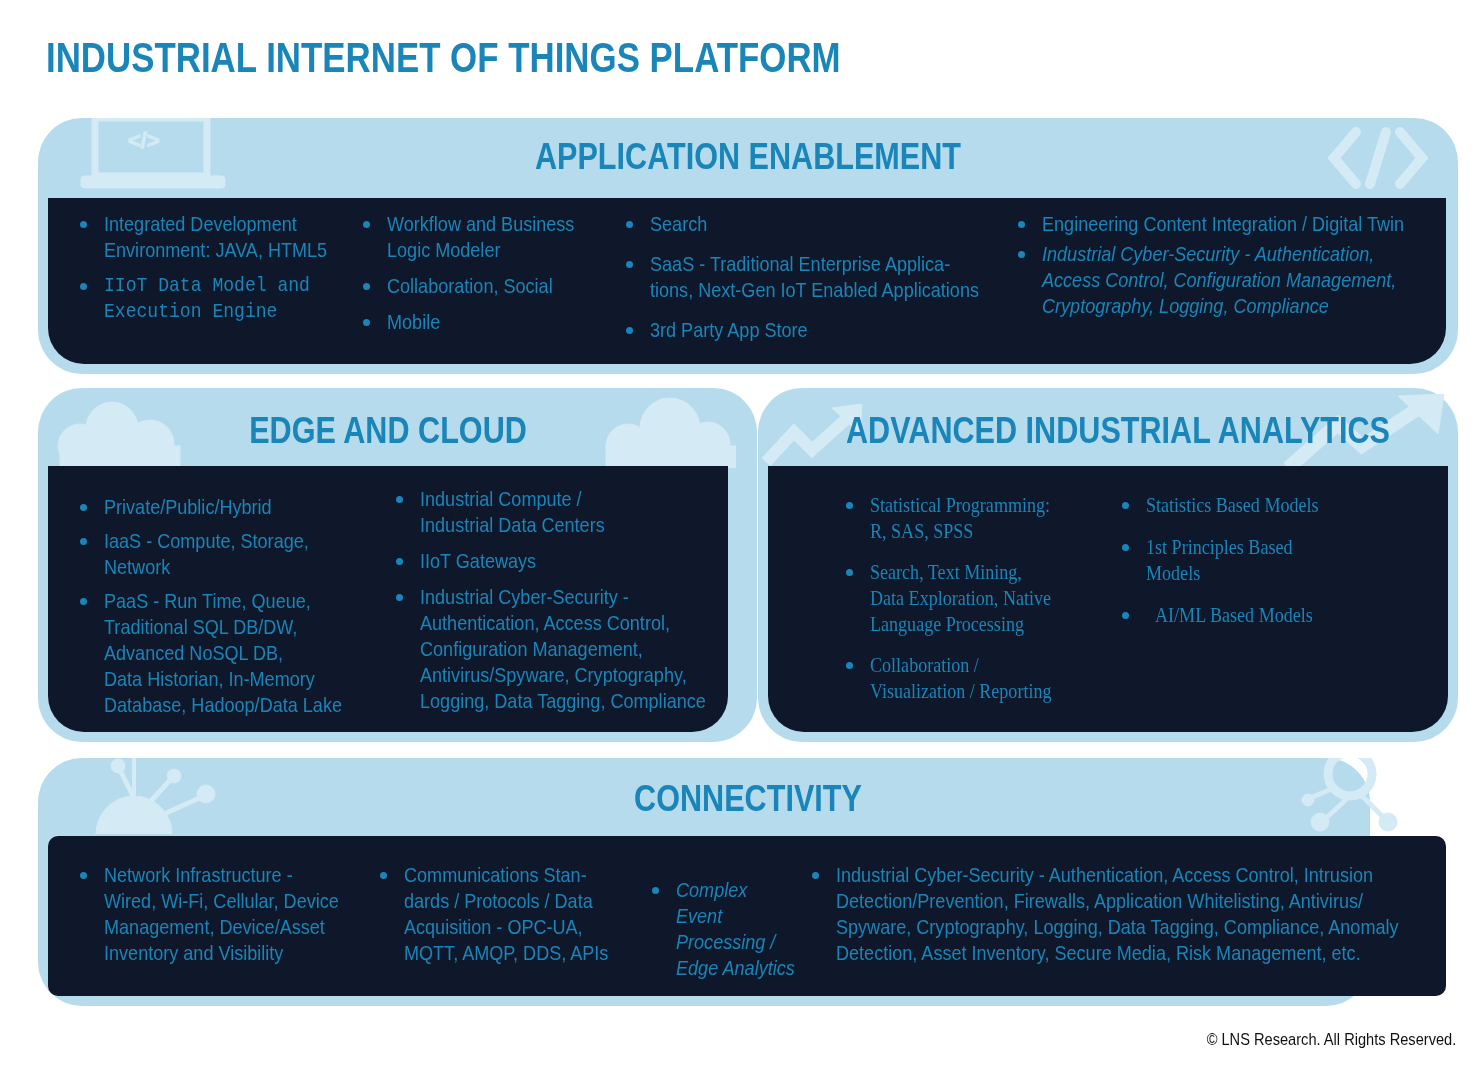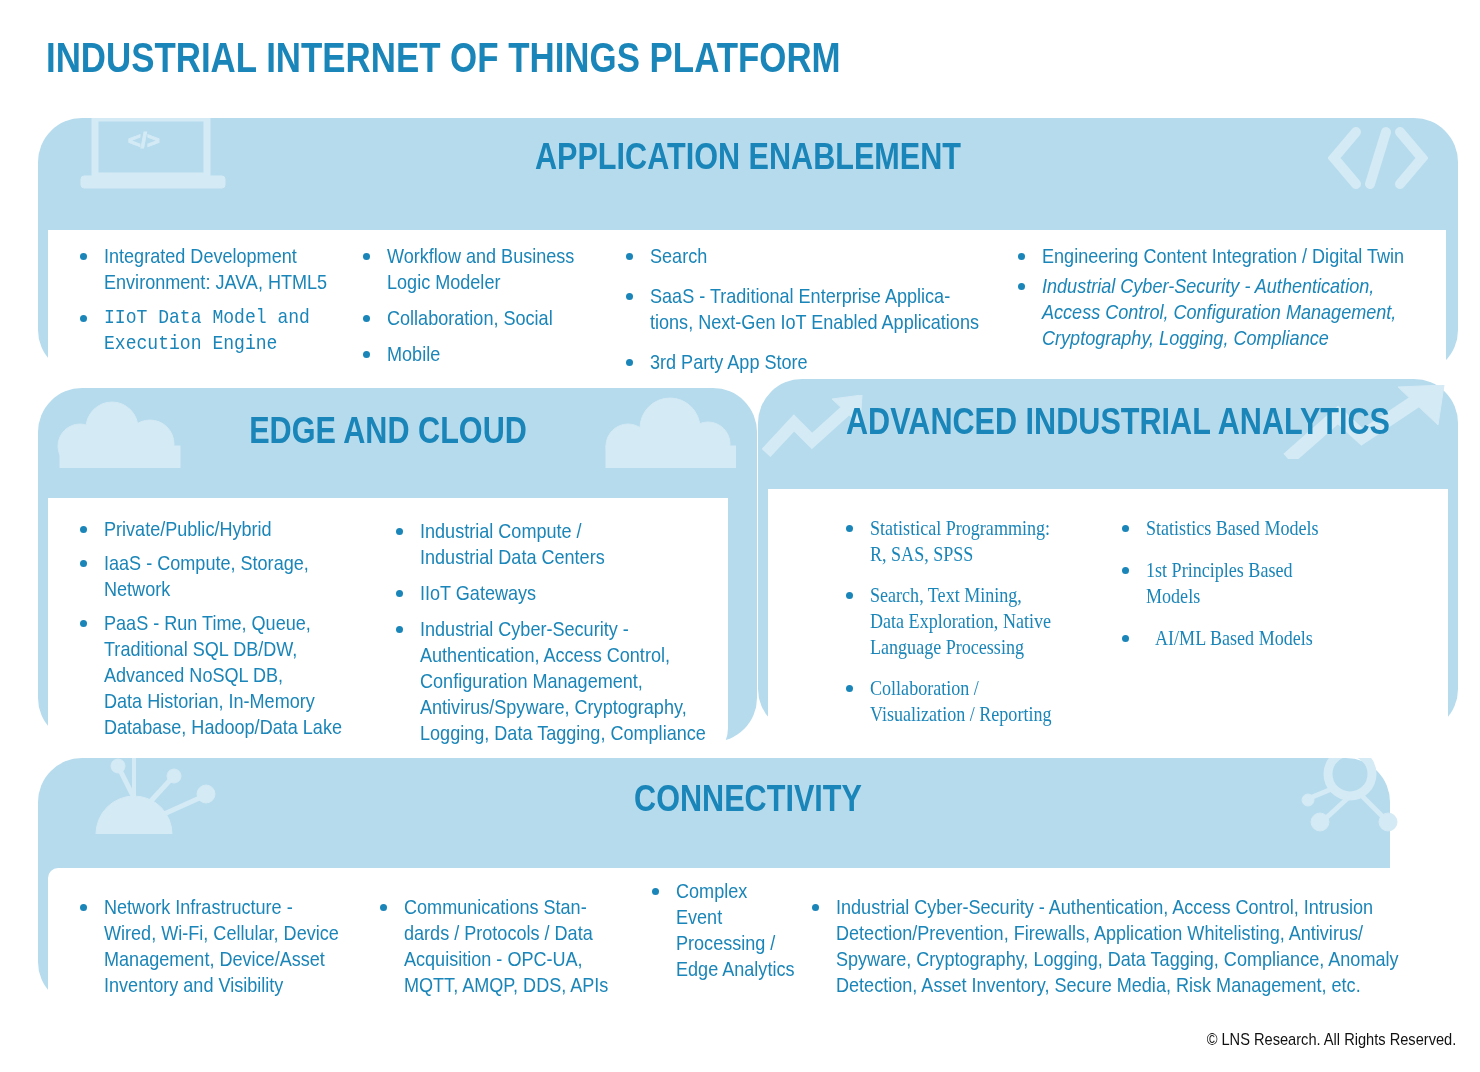--- a/index.html
+++ b/index.html
@@ -1,21 +1,21 @@
 <!DOCTYPE html>
 <html><head>
 <meta charset="utf-8">
 <style>
   html, body { margin:0; padding:0; }
   body { width:1480px; height:1072px; background:#ffffff; position:relative; overflow:hidden;
          font-family:"Liberation Sans", sans-serif; color:#1a85b8; }
   .title { position:absolute; left:46px; top:34px; font-size:42px; font-weight:bold; color:#1a85b8;
            letter-spacing:0px; transform:scaleX(0.83); transform-origin:left top; white-space:nowrap; }
   .box { position:absolute; background:#b5dbed; border-radius:44px; }
-  .inner { position:absolute; background:#ffffff; border-radius:0 0 36px 36px;margin-top:32px; }
+  .inner { position:absolute; background:#0f172a; border-radius:0 0 36px 36px; }
   .heading { position:absolute; font-weight:bold; color:#1a85b8; font-size:36px; white-space:nowrap;
              transform:scaleX(0.85); transform-origin:center top; text-align:center; }
   ul { list-style:none; margin:0; padding:0; position:absolute; }
   li { position:relative; padding-left:26px; font-size:21px; line-height:26px; color:#1a85b8;
        transform-origin:left top; }
   li .txt { display:inline-block; transform:scaleX(0.86); transform-origin:left top; white-space:nowrap; }
   li::before { content:""; position:absolute; left:2px; top:10px; width:7px; height:7px; border-radius:50%; background:#1a85b8; }
   .deco { position:absolute; fill:#d4eaf5; stroke:#d4eaf5; }
   .copy { position:absolute; right:24px; top:1030px; font-size:17px; color:#111; transform:scaleX(0.86); transform-origin:right top; white-space:nowrap; }
 </style>
@@ -66,34 +66,34 @@
       <rect x="10" y="48" width="120" height="22"></rect>
   </svg>
   <svg class="deco" style="left:548px;top:6px;" width="150" height="74" viewBox="0 0 150 74">
     <circle cx="84" cy="34" r="30"></circle>
       <circle cx="42" cy="52" r="22"></circle>
       <circle cx="122" cy="50" r="22"></circle>
       <rect x="20" y="52" width="130" height="22"></rect>
   </svg>
   <div class="heading" style="left:0;width:700px;top:22px;">EDGE AND CLOUD</div>
   <div class="inner" style="left:10px;top:78px;width:680px;height:266px;">
-    <ul style="left:30px;top:18px;">
+    <ul style="left:30px;top:28px;">
         <li><span class="txt">Private/Public/Hybrid</span></li>
         <li style="margin-top: 8px;"><span class="txt">IaaS - Compute, Storage,<br>Network</span></li>
         <li style="margin-top: 8px;"><span class="txt">PaaS - Run Time, Queue,<br>Traditional SQL DB/DW,<br>Advanced  NoSQL DB,<br>Data Historian, In-Memory<br>Database, Hadoop/Data Lake</span></li>
       </ul>
     <ul style="left:346px;top:20px;">
         <li><span class="txt">Industrial Compute /<br>Industrial Data Centers</span></li>
         <li style="margin-top: 10px;"><span class="txt">IIoT Gateways</span></li>
         <li style="margin-top: 10px;"><span class="txt">Industrial Cyber-Security -<br>Authentication, Access Control,<br>Configuration Management,<br>Antivirus/Spyware, Cryptography,<br>Logging, Data Tagging, Compliance</span></li>
       </ul>
   </div>
 </div>
 
-<div class="box" style="left:758px;top:379px;width:700px;height:354px;">
+<div class="box" style="left:758px;top:388px;width:700px;height:354px;">
   <svg class="deco" style="left:4px;top:16px;" width="110" height="62" viewBox="0 0 110 62">
     <polyline points="4,58 32,28 50,46 92,8" fill="none" stroke-width="12"></polyline>
     <polygon points="70,4 100,0 98,30"></polygon>
   </svg>
   <svg class="deco" style="left:520px;top:6px;" width="170" height="74" viewBox="0 0 170 74">
     <polyline points="10,74 60,30 84,52 150,8" fill="none" stroke-width="14"></polyline>
     <polygon points="120,2 166,0 160,40"></polygon>
   </svg>
   <div class="heading" style="left:0;width:720px;top:22px;">ADVANCED INDUSTRIAL ANALYTICS</div>
   <div class="inner" style="left:10px;top:78px;width:680px;height:266px;font-family:Liberation Serif, serif;">
@@ -103,21 +103,21 @@
         <li style="margin-top: 15px;"><span class="txt">Collaboration /<br>Visualization / Reporting</span></li>
       </ul>
     <ul style="left:352px;top:26px;">
         <li><span class="txt">Statistics Based Models</span></li>
         <li style="margin-top: 16px;"><span class="txt">1st Principles Based<br>Models</span></li>
         <li style="margin-top: 16px; text-align: center;"><span class="txt">AI/ML Based Models</span></li>
       </ul>
   </div>
 </div>
 
-<div class="box" style="left:38px;top:758px;width:1332px;height:248px;padding-left:20px;">
+<div class="box" style="left:38px;top:758px;width:1332px;height:248px;">
   <svg class="deco" style="left:56px;top:0;" width="130" height="76" viewBox="0 0 130 76">
     <circle cx="40" cy="76" r="38"></circle>
     <line x1="40" y1="40" x2="26" y2="12" stroke-width="5"></line>
       <circle cx="24" cy="8" r="7"></circle>
     <line x1="56" y1="44" x2="78" y2="20" stroke-width="5"></line>
       <circle cx="80" cy="18" r="7"></circle>
     <line x1="70" y1="56" x2="110" y2="38" stroke-width="5"></line>
       <circle cx="112" cy="36" r="9"></circle>
     <line x1="40" y1="0" x2="40" y2="40" stroke-width="4"></line>
   </svg>
@@ -131,21 +131,21 @@
       <circle cx="8" cy="42" r="6"></circle>
   </svg>
   <div class="heading" style="left:0;width:1420px;top:20px;">CONNECTIVITY</div>
   <div class="inner" style="left:10px;top:78px;width:1398px;height:160px;border-radius:10px;">
     <ul style="left:30px;top:26px;">
         <li><span class="txt">Network Infrastructure -<br>Wired, Wi-Fi, Cellular, Device<br>Management, Device/Asset<br>Inventory and Visibility</span></li>
       </ul>
     <ul style="left:330px;top:26px;">
         <li><span class="txt">Communications Stan-<br>dards / Protocols / Data<br>Acquisition - OPC-UA,<br>MQTT, AMQP, DDS, APIs</span></li>
       </ul>
-    <ul style="left:602px;top:10px;">
+    <ul style="left:602px;top:41px;font-style:italic;">
         <li><span class="txt">Complex<br>Event<br>Processing /<br>Edge Analytics</span></li>
       </ul>
     <ul style="left:762px;top:26px;">
         <li><span class="txt">Industrial Cyber-Security - Authentication, Access Control, Intrusion<br>Detection/Prevention, Firewalls, Application Whitelisting, Antivirus/<br>Spyware, Cryptography, Logging, Data Tagging, Compliance, Anomaly<br>Detection, Asset Inventory, Secure Media, Risk Management, etc.</span></li>
       </ul>
   </div>
 </div>
 
 <div class="copy">© LNS Research. All Rights Reserved.</div>
 

